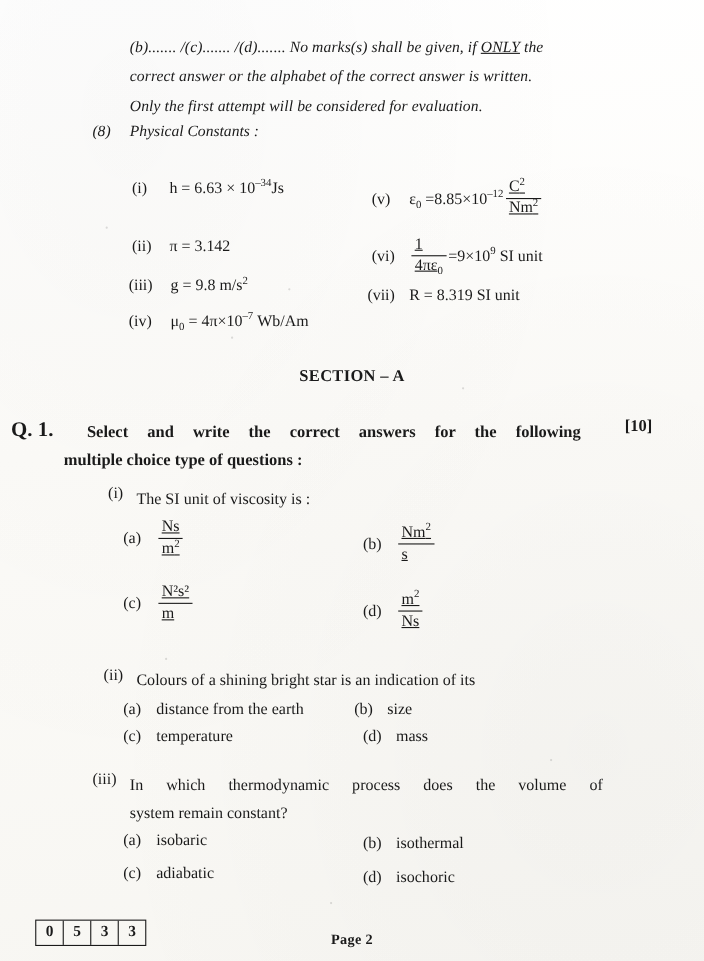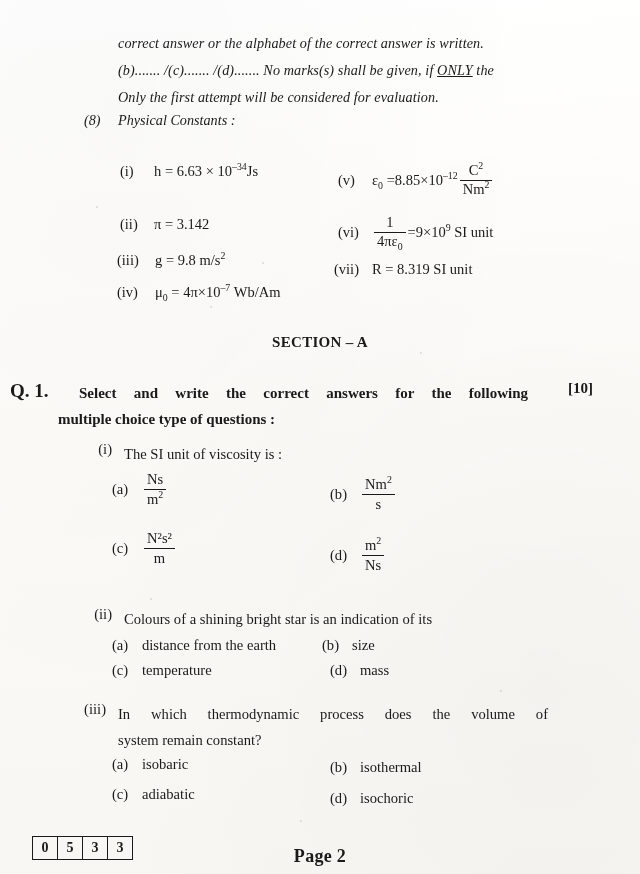--- a/index.html
+++ b/index.html
@@ -57,24 +57,25 @@
   .const .rn { display: inline-block; width: 34px; text-align: left; }
   .const .rn.wide { width: 38px; }
 
   sup { font-size: 0.68em; vertical-align: super; line-height: 0; }
   sub { font-size: 0.68em; vertical-align: sub; line-height: 0; }
 
   
   .frac {
     display: inline-block;
     vertical-align: middle;
-    text-align: center;
+    text-align: left;
     margin: 0 2px;
     position: relative;
     top: -1px;
+    text-decoration: underline;
   }
   .frac .top { display: block; padding: 0 3px 1px 3px; }
   .frac .bot { display: block; padding: 1px 3px 0 3px; border-top: 1.3px solid #1a1a1a; }
 
   
   .section-head {
     position: absolute;
     left: 0;
     top: 334px;
     width: 640px;
@@ -163,38 +164,38 @@
   }
   .codebox .cell:last-child { border-right: none; }
 
   .pagenum {
     position: absolute;
     left: 0;
     top: 846px;
     width: 640px;
     text-align: center;
     font-weight: bold;
-    font-size: 18px;
+    font-size: 13px;
     letter-spacing: 0.3px;
   }
   .speck {
     position: absolute;
     background: rgba(70,70,70,0.18);
     border-radius: 50%;
     pointer-events: none;
   }
 </style>
 </head>
 <body>
 
 <div class="page">
 
   <div class="intro">
+    <span class="ln"><span>(b)....... /(c)....... /(d)....... No marks(s) shall be given, if </span><u>ONLY</u><span> the</span></span>
     <span class="ln">correct answer or the alphabet of the correct answer is written.</span>
-    <span class="ln"><span>(b)....... /(c)....... /(d)....... No marks(s) shall be given, if </span><u>ONLY</u><span> the</span></span>
     <span class="ln">Only the first attempt will be considered for evaluation.</span>
   </div>
 
   <div class="pc-head">
     <span class="num">(8)</span><span>Physical Constants :</span>
   </div>
 
   <div class="const" style="left:120px; top:164px;">
     <span class="rn">(i)</span><span><span>h</span>
       <span>=</span> <span>6.63</span>

